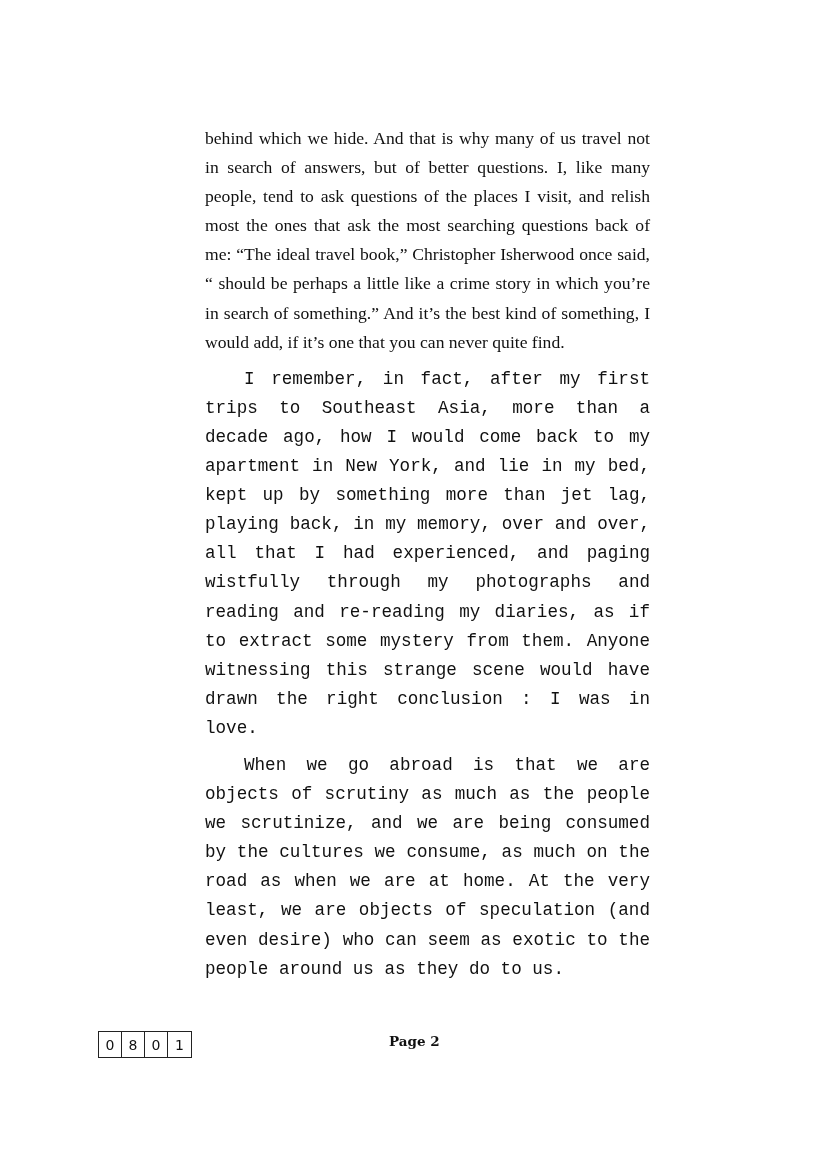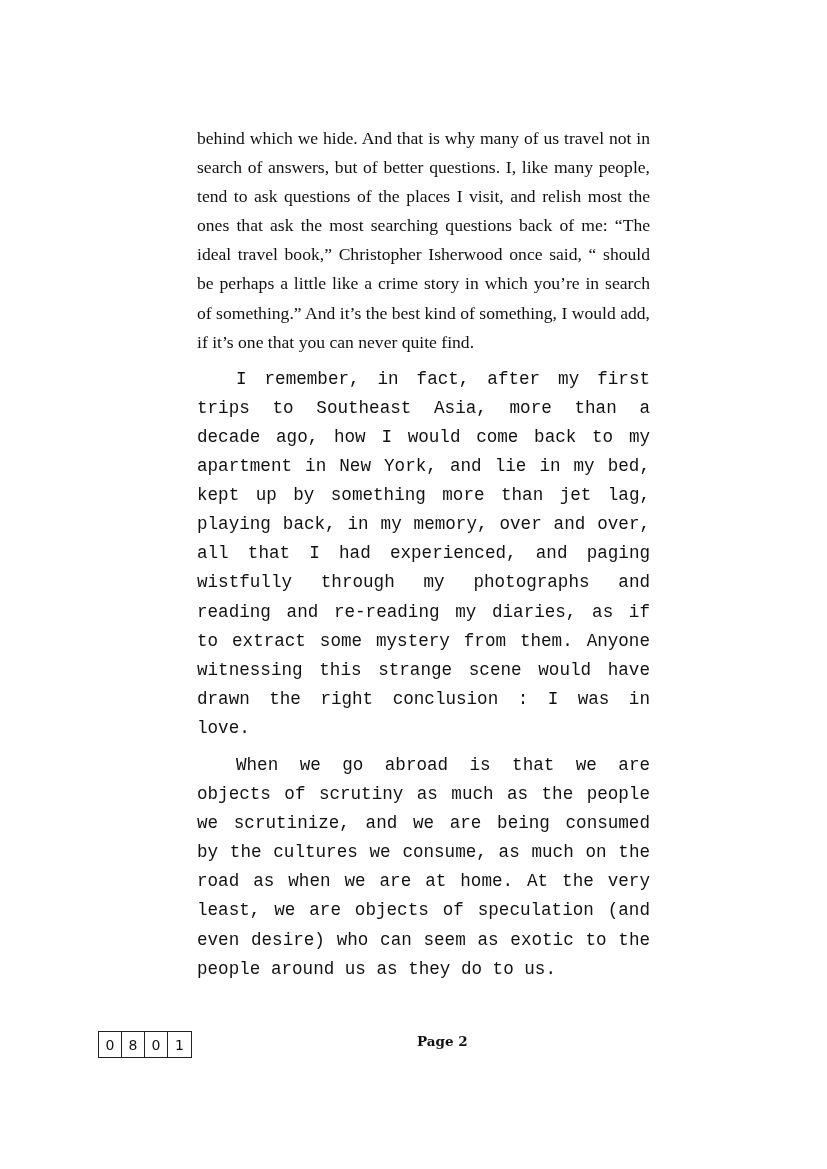--- a/index.html
+++ b/index.html
@@ -18,21 +18,21 @@
   .body-text {
     position: absolute;
     left: 197px;
     top: 124px;
     width: 453px;
     font-size: 17.6px;
     line-height: 29.1px;
     text-align: justify;
   }
   .para {
-    margin: 0 0 8px 0;
+    margin: 0 0 8px 8px;
     text-align: justify;
   }
   .para.indent {
     text-indent: 39px;
     font-family: Liberation Mono, monospace;
   }
   .footer-boxes {
     position: absolute;
     left: 98px;
     top: 1031px;
@@ -56,21 +56,20 @@
     border-right: none;
   }
   .page-label {
     position: absolute;
     left: 389px;
     top: 1033px;
     font-family: "DejaVu Serif", serif;
     font-weight: bold;
     font-size: 13.5px;
     color: #111;
-    margin-left: 28px;
   }
 </style>
 </head>
 <body>
 
 <div class="body-text">
   <p class="para">behind which we hide. And that is why many of us travel not in search of answers, but of better questions. I, like many people, tend to ask questions of the places I visit, and relish most the ones that ask the most searching questions back of me: “The ideal travel book,” Christopher Isherwood once said, “ should be perhaps a little like a crime story in which you’re in search of something.” And it’s the best kind of something, I would add, if it’s one that you can never quite find.</p>
   <p class="para indent">I remember, in fact, after my first trips to Southeast Asia, more than a decade ago, how I would come back to my apartment in New York, and lie in my bed, kept up by something more than jet lag, playing back, in my memory, over and over, all that I had experienced, and paging wistfully through my photographs and reading and re-reading my diaries, as if to extract some mystery from them. Anyone witnessing this strange scene would have drawn the right conclusion : I was in love.</p>
   <p class="para indent">When we go abroad is that we are objects of scrutiny as much as the people we scrutinize, and we are being consumed by the cultures we consume, as much on the road as when we are at home. At the very least, we are objects of speculation (and even desire) who can seem as exotic to the people around us as they do to us.</p>
 </div>

